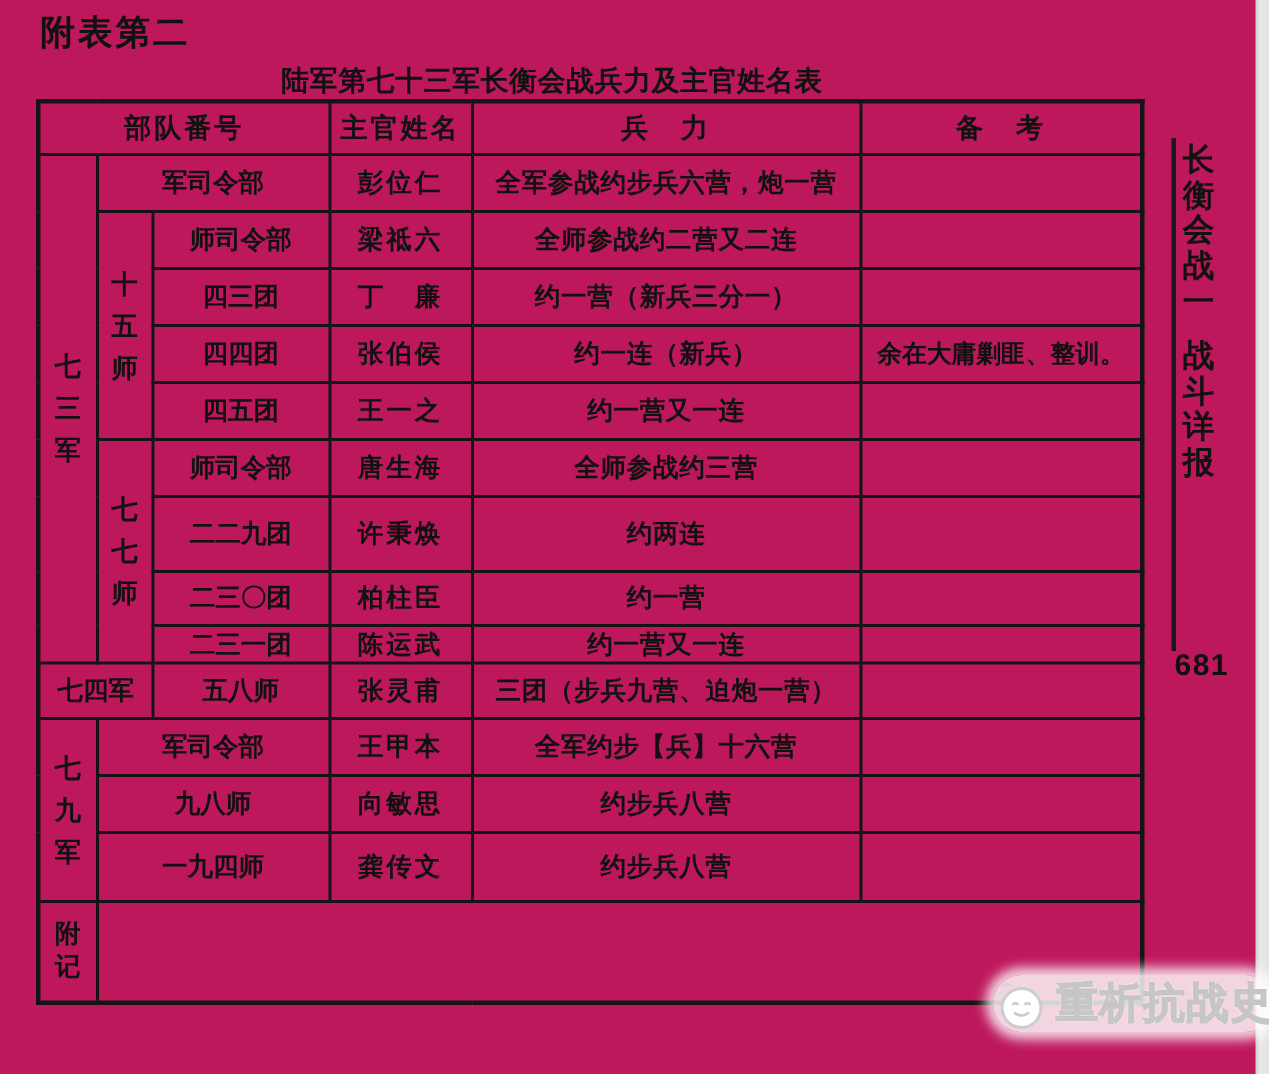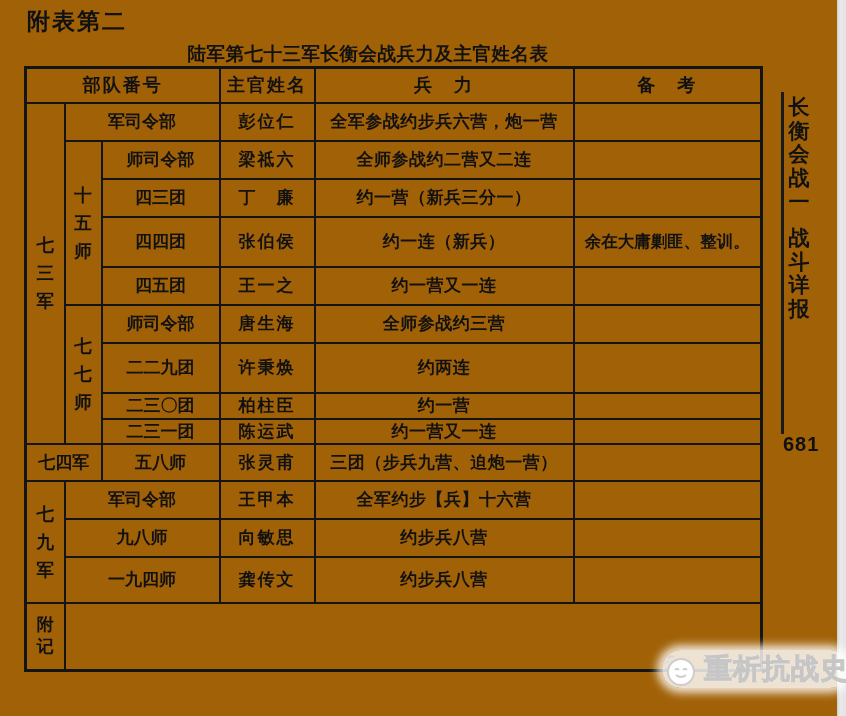--- a/index.html
+++ b/index.html
@@ -1,18 +1,18 @@
 <!DOCTYPE html>
 <html><head>
 <meta charset="utf-8">
 <style>
   * { margin:0; padding:0; box-sizing:border-box; }
   html,body { width:846px; height:716px; background:#ffffff; overflow:hidden;
               font-family:"Liberation Sans", sans-serif; color:#111; }
-  .page { position:relative; width:846px; height:716px; background:#a16207;text-decoration:underline; }
+  .page { position:relative; width:846px; height:716px; background:#be185d;text-decoration:underline; }
 
   
   .edge-band { position:absolute; right:0; top:0; width:9px; height:716px;
                background:linear-gradient(to right,#cfcfcf 0,#e9e9e9 3px,#e4e4e4 100%); }
 
   .heading { position:absolute; left:27px; top:6px; font-size:23px; font-weight:bold;
              letter-spacing:2px; }
   .table-title { position:absolute; left:0; top:41px; width:736px; text-align:center;
                  font-size:18.5px; font-weight:bold; letter-spacing:0.5px; }
 
@@ -88,21 +88,21 @@
       <td class="name">梁祗六</td>
       <td class="strength">全师参战约二营又二连</td>
       <td class="remarks"></td>
     </tr>
     <tr style="height:38px">
       <td>四三团</td>
       <td class="name">丁　廉</td>
       <td class="strength">约一营（新兵三分一）</td>
       <td class="remarks"></td>
     </tr>
-    <tr style="height:50px">
+    <tr style="height:38px">
       <td>四四团</td>
       <td class="name">张伯侯</td>
       <td class="strength">约一连（新兵）</td>
       <td class="remarks">余在大庸剿匪、整训。</td>
     </tr>
     <tr style="height:38px">
       <td>四五团</td>
       <td class="name">王一之</td>
       <td class="strength">约一营又一连</td>
       <td class="remarks"></td>
@@ -114,21 +114,21 @@
       <td class="name">唐生海</td>
       <td class="strength">全师参战约三营</td>
       <td class="remarks"></td>
     </tr>
     <tr style="height:50px">
       <td>二二九团</td>
       <td class="name">许秉焕</td>
       <td class="strength">约两连</td>
       <td class="remarks"></td>
     </tr>
-    <tr style="height:26px">
+    <tr style="height:36px">
       <td>二三〇团</td>
       <td class="name">柏柱臣</td>
       <td class="strength">约一营</td>
       <td class="remarks"></td>
     </tr>
     <tr style="height:24px">
       <td>二三一团</td>
       <td class="name">陈运武</td>
       <td class="strength">约一营又一连</td>
       <td class="remarks"></td>

